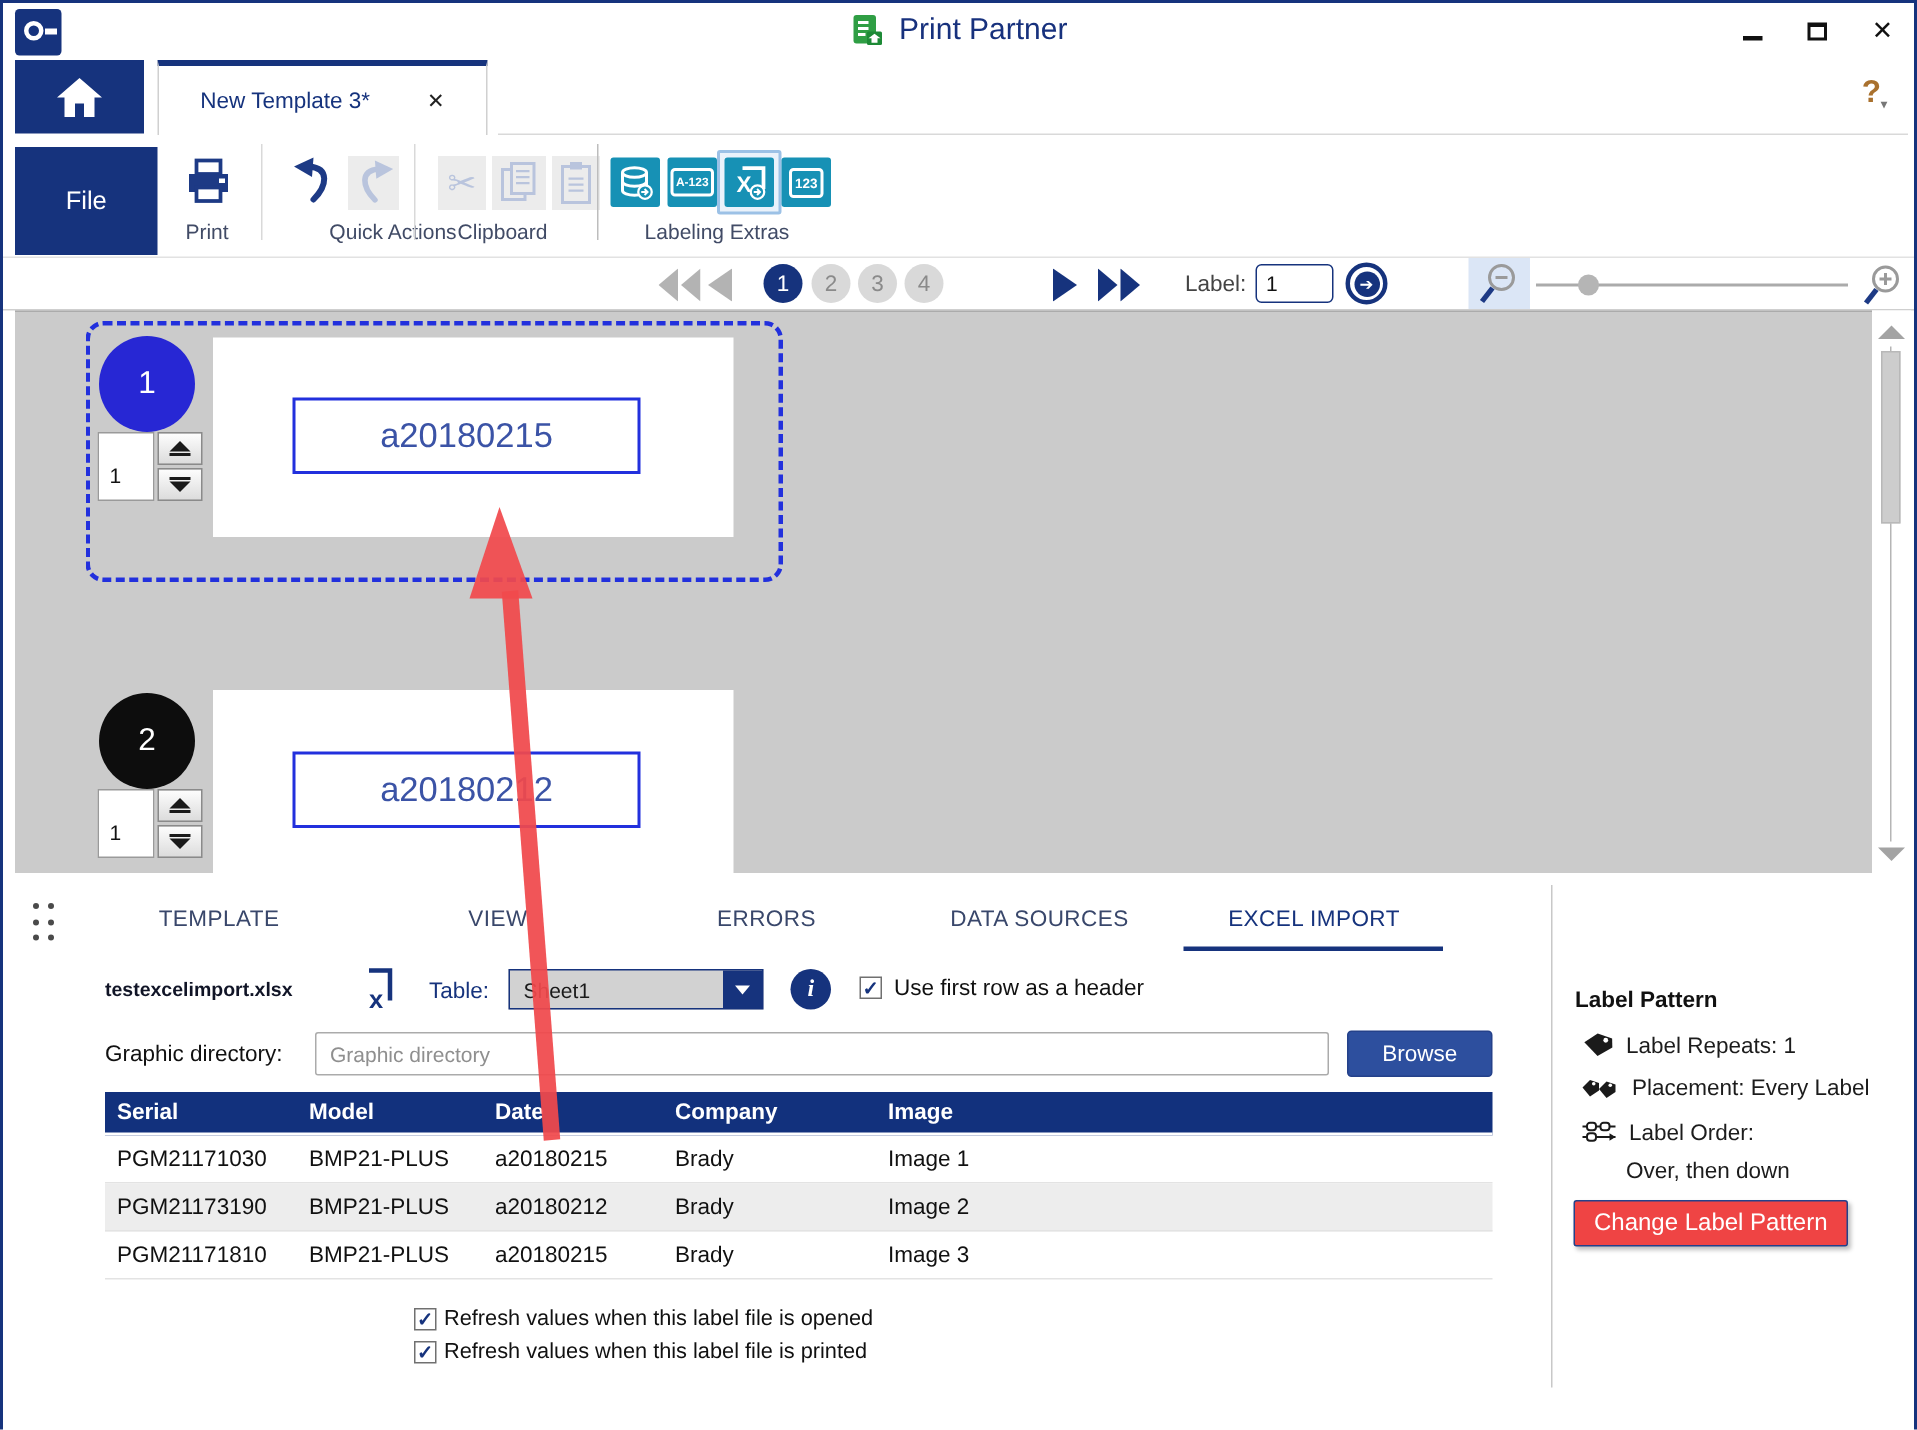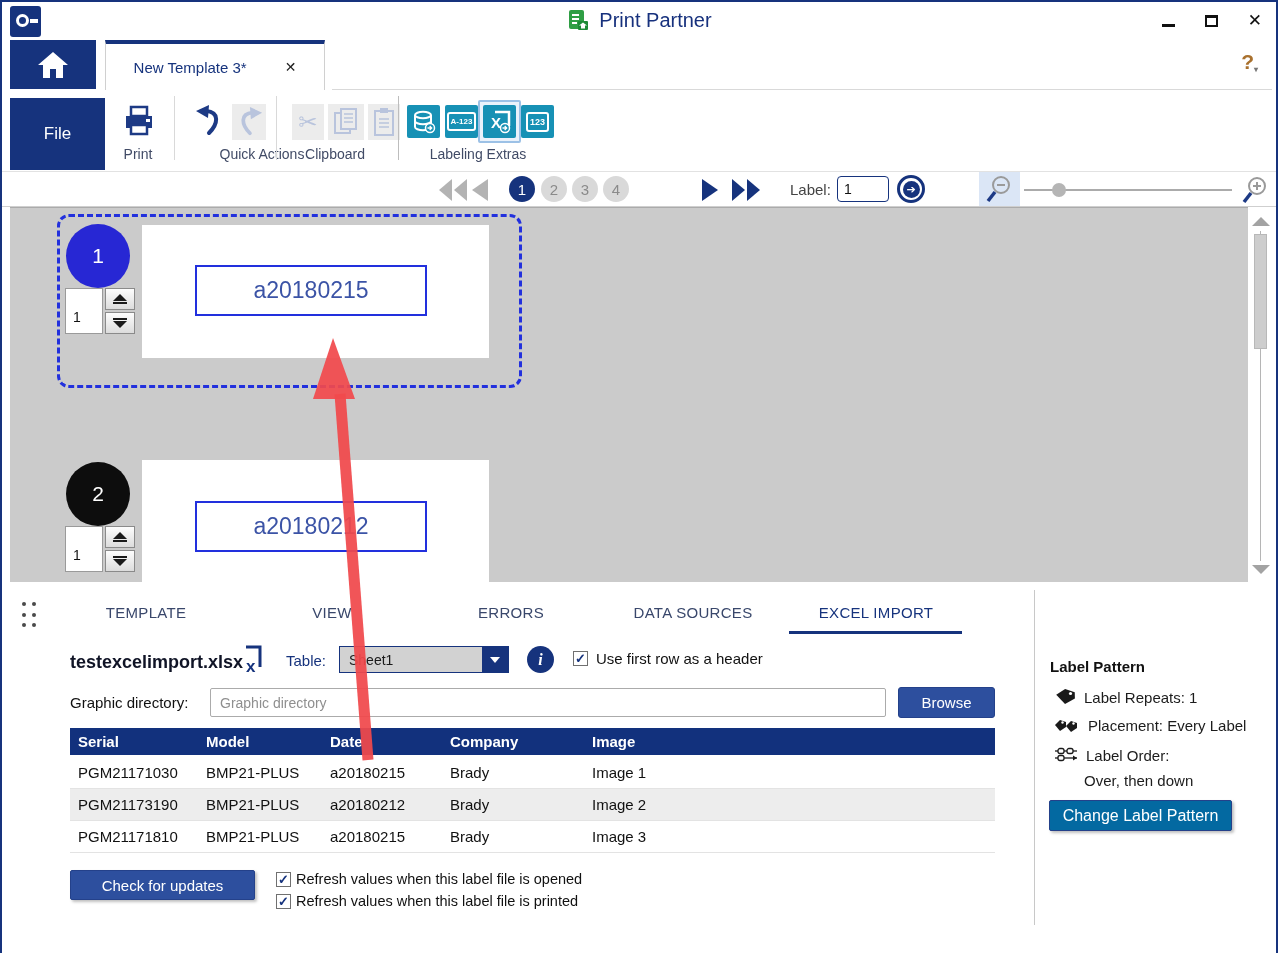--- a/index.html
+++ b/index.html
@@ -107,21 +107,21 @@
   
   .bottom { position:absolute; left:0; top:580px; width:100%; height:373px; background:#fff; }
   .drag-dots { position:absolute; left:20px; top:20px; width:16px; height:28px;
     display:grid; grid-template-columns:1fr 1fr; gap:4px;}
   .drag-dots i { width:4px; height:4px; border-radius:50%; background:#4a4a4a; }
   .ptab { position:absolute; top:22px; transform:translateX(-50%); font-size:15px; color:#39476b;
     letter-spacing:0.3px; }
   .ptab.active { color:#16337d; }
   .ptab-underline { position:absolute; left:787px; top:49px; width:173px; height:3px; background:#16337d;}
 
-  .xl-filename { position:absolute; left:68px; top:70px; font-size:18px; font-weight:bold; color:#101426;}
+  .xl-filename { position:absolute; left:68px; top:70px; font-size:13px; font-weight:bold; color:#101426;}
   .xl-remove { position:absolute; left:236px; top:62px; }
   .xl-table-cap { position:absolute; left:284px; top:70px; font-size:15px; color:#16337d;}
   .xl-dd { position:absolute; left:337px; top:64px; width:170px; height:27px; background:#d2d2d2;
     border:1px solid #16337d; display:flex; align-items:center; }
   .xl-dd .val { font-size:14px; color:#1a1a1a; padding-left:9px; flex:1;}
   .xl-dd .btn { width:26px; height:100%; background:#16337d; display:flex; align-items:center;
     justify-content:center;}
   .dd-caret { width:0; height:0; border-left:5px solid transparent; border-right:5px solid transparent;
     border-top:6px solid #fff; }
   .info-circ { position:absolute; left:525px; top:64px; width:27px; height:27px; border-radius:50%;
@@ -158,21 +158,21 @@
   .upd-lbl1 { position:absolute; left:294px; top:289px; font-size:14.5px; color:#111;}
   .upd-cbx2 { position:absolute; left:274px; top:312px;}
   .upd-lbl2 { position:absolute; left:294px; top:311px; font-size:14.5px; color:#111;}
 
   
   .rp-divider { position:absolute; left:1032px; top:8px; width:1px; height:335px; background:#c8c8c8;}
   .lp-head { position:absolute; left:1048px; top:76px; font-size:15px; font-weight:bold; color:#111;}
   .lp-item { position:absolute; left:1052px; display:flex; gap:8px; align-items:center;
     font-size:15px; color:#1c1c1c;}
   .lp-sub { position:absolute; left:1082px; font-size:15px; color:#1c1c1c;}
-  .change-btn { position:absolute; left:1047px; top:218px; width:183px; height:31px; background:#0369a1;
+  .change-btn { position:absolute; left:1047px; top:218px; width:183px; height:31px; background:#ef4444;
     border:1px solid #24418a; border-radius:2px; color:#fff; font-size:16px;
     display:flex; align-items:center; justify-content:center; box-shadow:2px 2px 3px rgba(0,0,0,.25);}
 
   
   .arrow-overlay { position:absolute; left:0; top:0; width:1278px; height:953px; pointer-events:none;
     z-index:60; }
 </style>
 </head>
 <body>
 
@@ -445,21 +445,20 @@
       </div>
       <div class="drow body dtable-bottom">
         <div>PGM21171810</div>
         <div>BMP21-PLUS</div>
         <div>a20180215</div>
         <div>Brady</div>
         <div>Image 3</div>
       </div>
     </div>
 
-    <div class="updates-btn">Check for updates</div>
     <div class="cbx upd-cbx1">✓</div>
     <span class="upd-lbl1">Refresh values when this label file is opened</span>
     <div class="cbx upd-cbx2">✓</div>
     <span class="upd-lbl2">Refresh values when this label file is printed</span>
 
     <div class="rp-divider"></div>
     <div class="lp-head">Label Pattern</div>
 
     <div class="lp-item" style="top:106px;">
       <svg width="22" height="18" viewBox="0 0 22 18">

